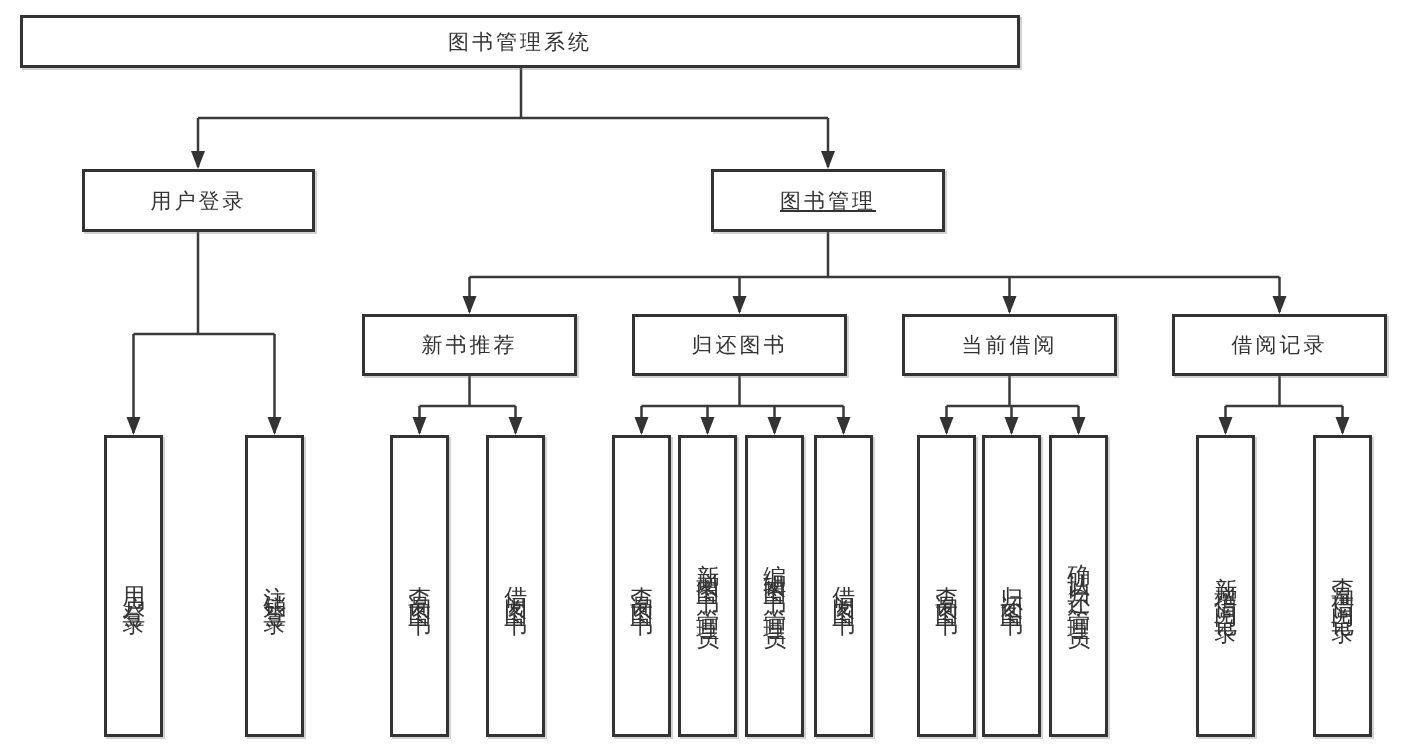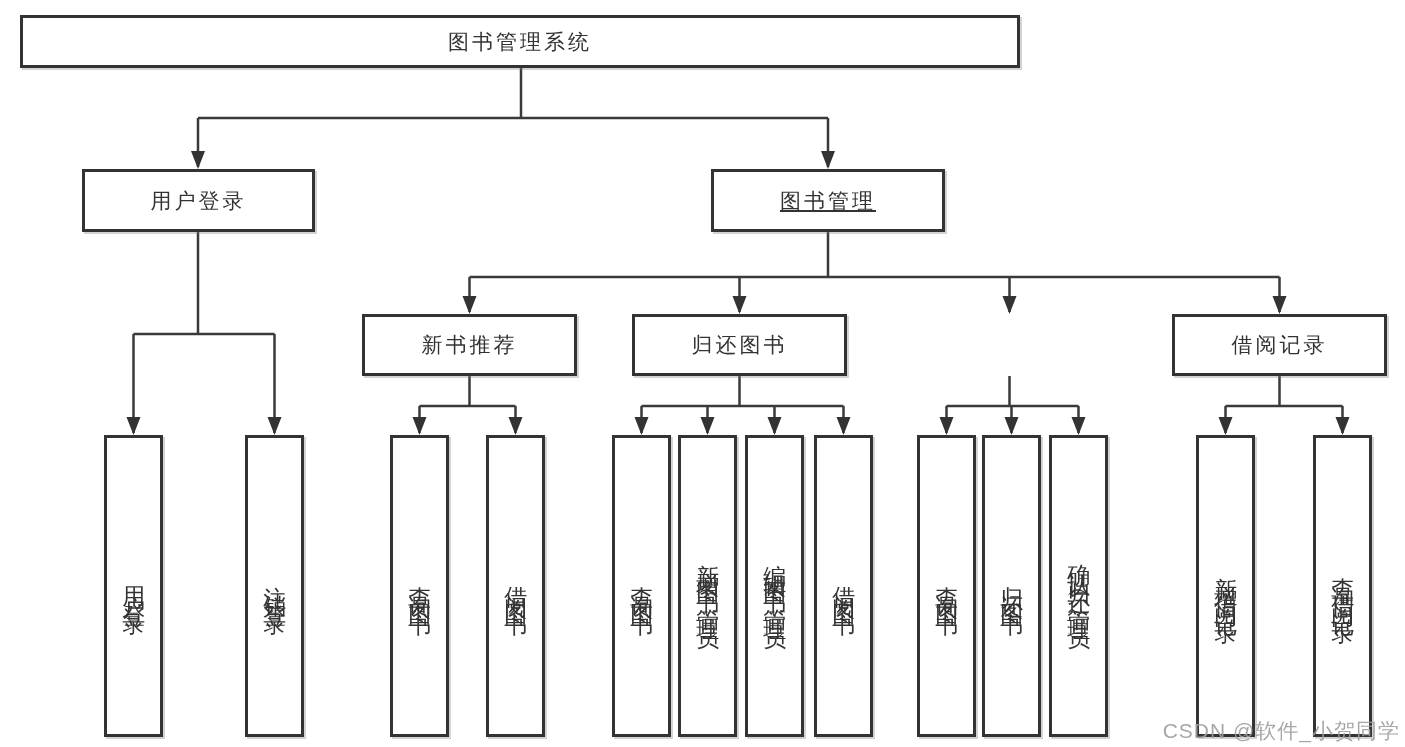--- a/index.html
+++ b/index.html
@@ -127,20 +127,21 @@
          M1335.5,417 L1349.5,417 L1342.5,435 Z"></path>
   </svg>
 
   <div class="node h-node node-root">图书管理系统</div>
 
   <div class="node h-node node-lvl2 node-user-login">用户登录</div>
   <div class="node h-node node-lvl2 node-book-management">图书管理</div>
 
   <div class="node h-node node-lvl3 node-new-book-recommend">新书推荐</div>
   <div class="node h-node node-lvl3 node-book-borrow">归还图书</div>
+  <div class="node h-node node-lvl3 node-current-borrow">当前借阅</div>
   <div class="node h-node node-lvl3 node-borrow-record">借阅记录</div>
 
   <div class="node leaf leaf-1">
     <span class="v-label">用户登录</span>
   </div>
   <div class="node leaf leaf-2">
     <span class="v-label">注销登录</span>
   </div>
 
   <div class="node leaf leaf-3">
@@ -173,15 +174,14 @@
     <span class="v-label">确认归还（管理员）</span>
   </div>
 
   <div class="node leaf leaf-12">
     <span class="v-label">新增借阅记录</span>
   </div>
   <div class="node leaf leaf-13">
     <span class="v-label">查询借阅记录</span>
   </div>
 
-  <div class="watermark">CSDN @软件_小贺同学</div>
 
 </div>
 
 </body></html>

